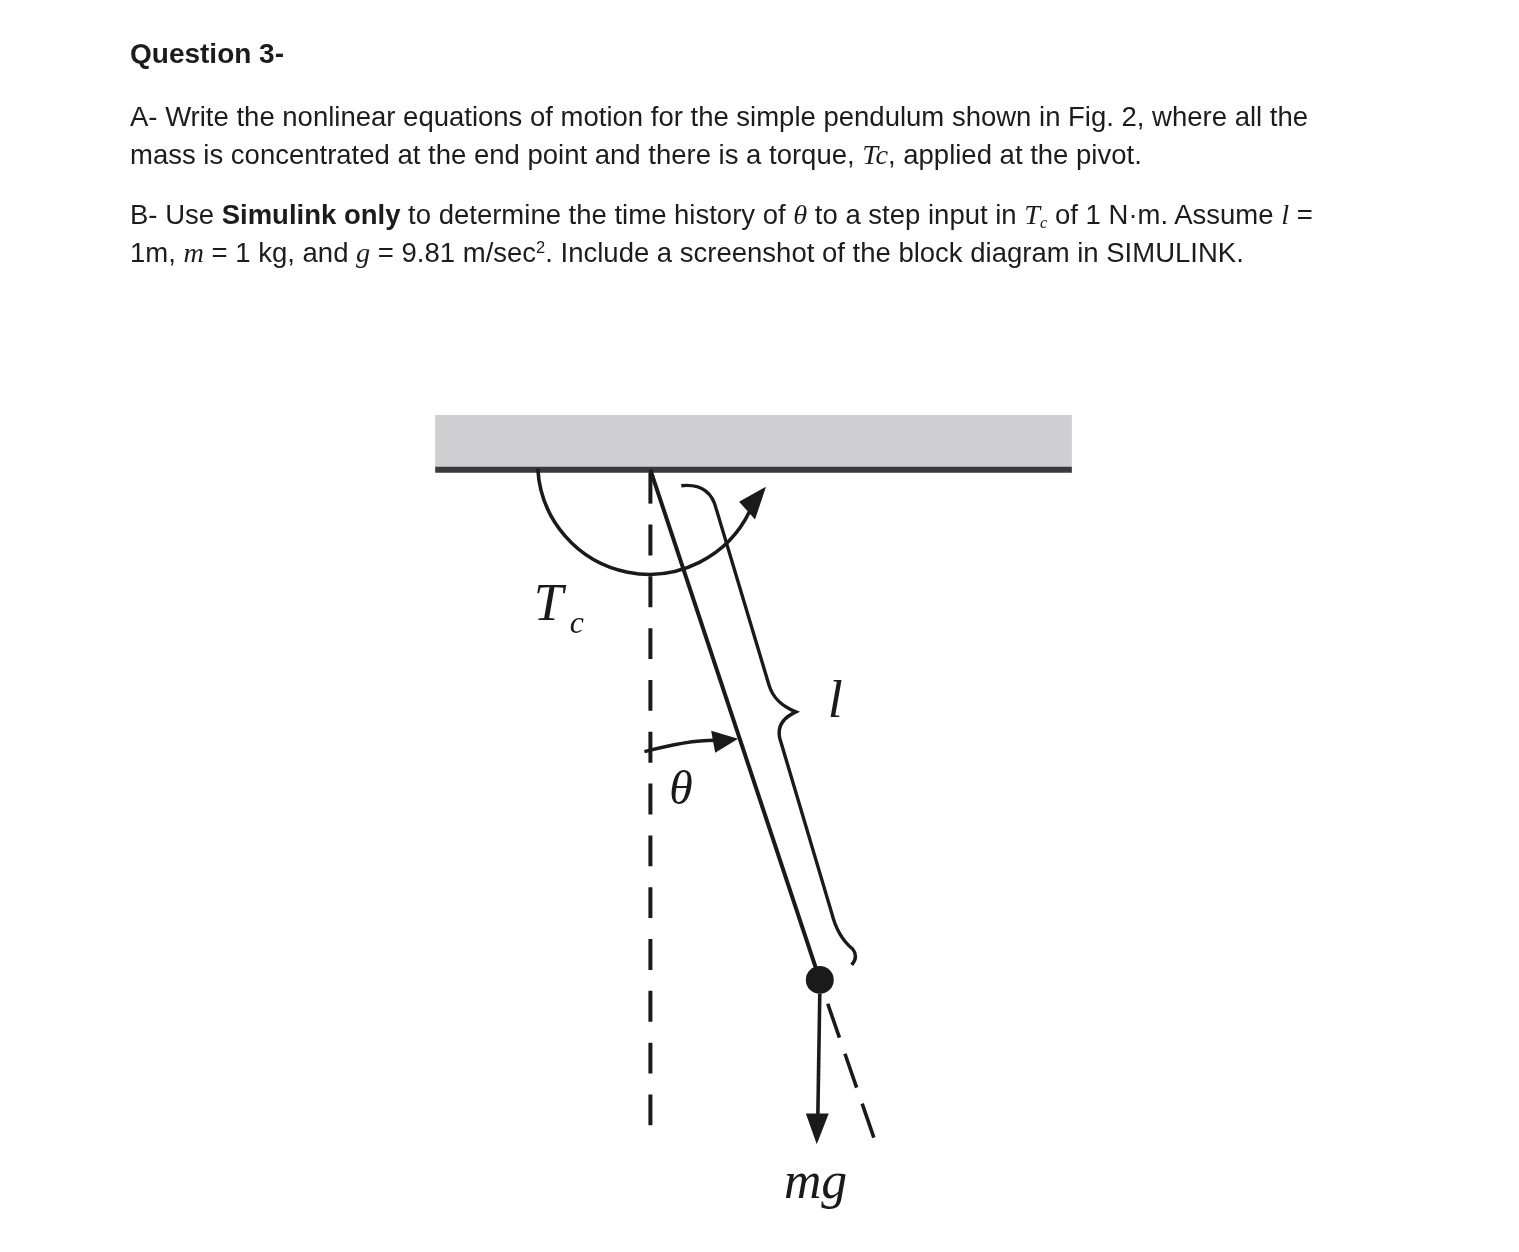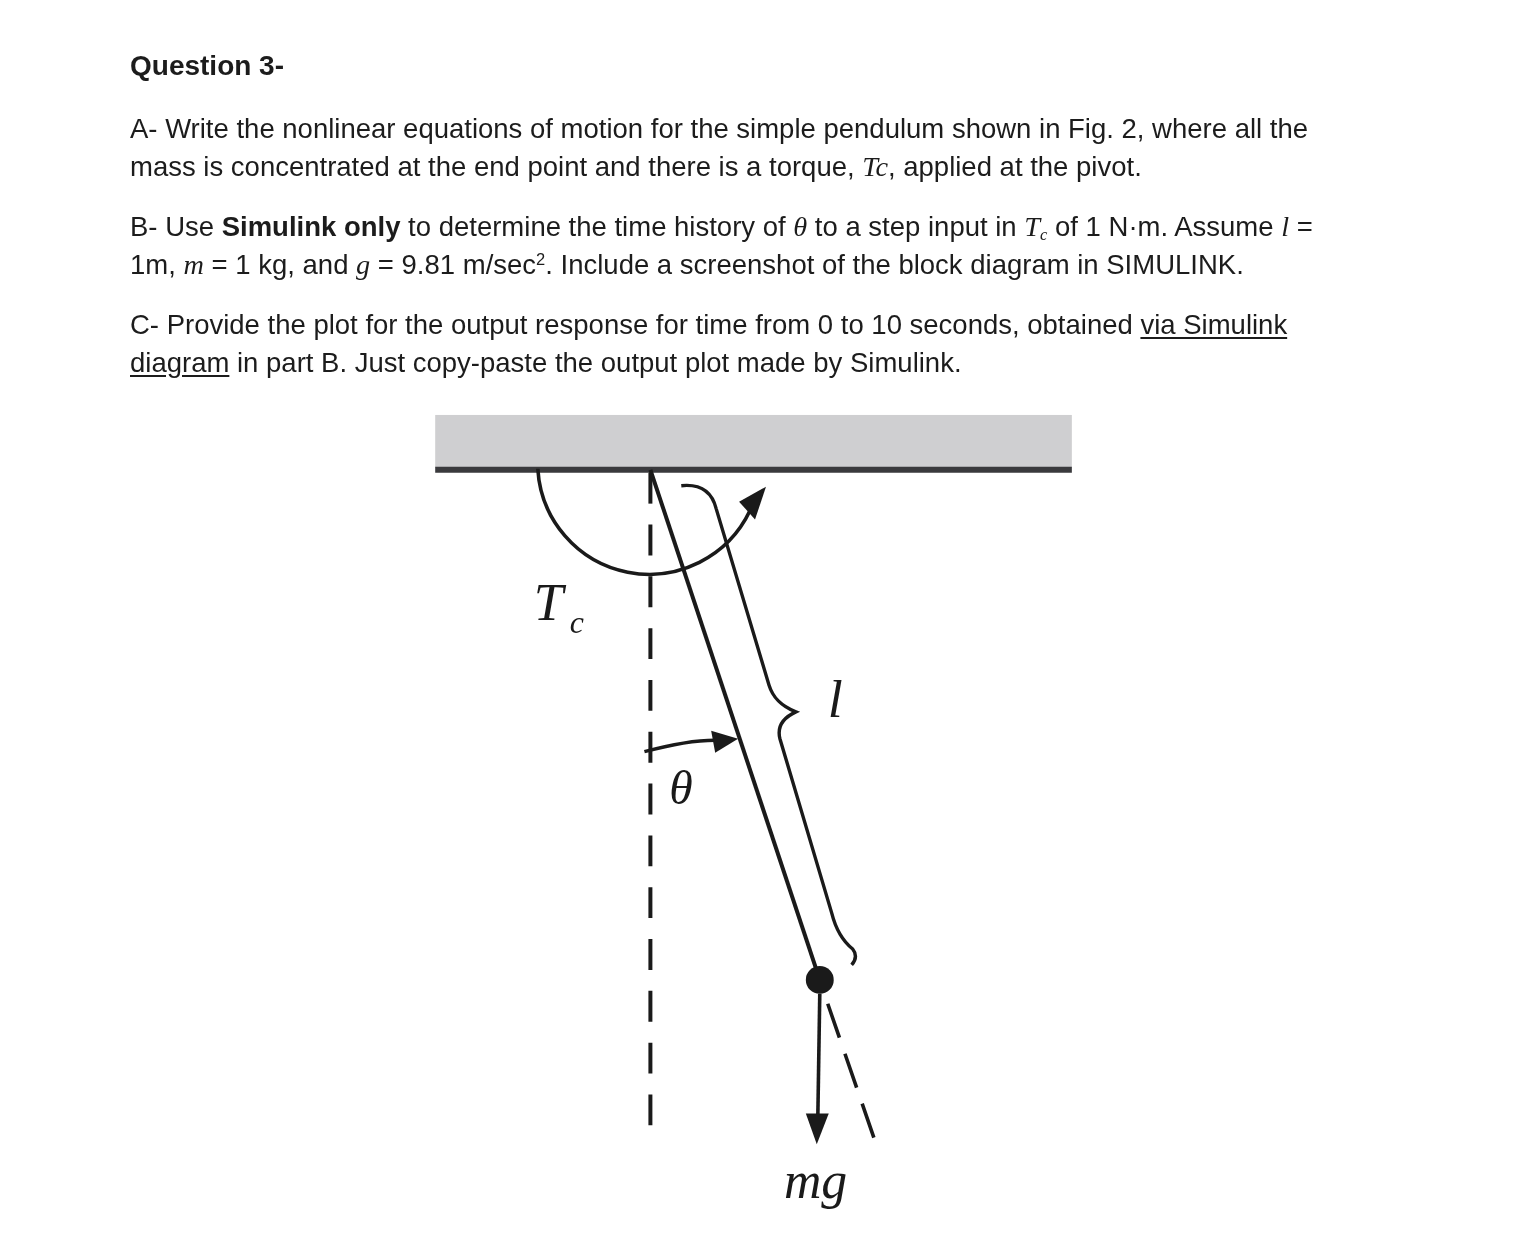--- a/index.html
+++ b/index.html
@@ -7,21 +7,21 @@
     width:1519px;height:1252px;position:relative;overflow:hidden;
     background:#ffffff;
     font-family:"Liberation Sans",sans-serif;
     color:#1c1c1c;
     -webkit-font-smoothing:antialiased;
   }
   .content{
     position:absolute;left:130px;top:36px;width:1222px;
   }
   .qheading{
-    font-size:28px;line-height:36px;font-weight:700;margin:12px 0 26px 0;
+    font-size:28px;line-height:36px;font-weight:700;margin:0 0 26px 0;
   }
   .para{
     font-size:27.5px;line-height:38px;font-weight:400;margin:0 0 22px 0;
   }
   .mathvar{
     font-family:"Liberation Serif",serif;font-style:italic;font-size:1.03em;margin-top:12px;
   }
   .para sub{font-size:0.60em;vertical-align:-0.22em;line-height:0;}
   .para sup{font-size:0.60em;vertical-align:0.55em;line-height:0;}
   .u{text-decoration:underline;text-underline-offset:3px;}
@@ -30,21 +30,20 @@
     font-family:"Liberation Serif",serif;font-style:italic;
   }
 </style>
 </head>
 <body>
 
 <div class="content">
   <h1 class="qheading">Question 3-</h1>
   <p class="para"><span>A- Write the nonlinear equations of motion for the simple pendulum shown in Fig. 2, where all the mass is concentrated at the end point and there is a torque, </span><span class="mathvar">Tc</span><span>, applied at the pivot.</span></p>
   <p class="para"><span>B- Use </span><span style="font-weight: 700;">Simulink only</span><span> to determine the time history of </span><span class="mathvar">θ</span><span> to a step input in </span><span class="mathvar">T</span><sub class="mathvar">c</sub><span> of 1 N·m. Assume </span><span class="mathvar">l</span><span> = 1m, </span><span class="mathvar">m</span><span> = 1 kg, and </span><span class="mathvar">g</span><span> = 9.81 m/sec</span><sup>2</sup><span>. Include a screenshot of the block diagram in SIMULINK.</span></p>
-  <p class="para"><span>C- Provide the plot for the output response for time from 0 to 10 seconds, obtained </span><span class="u">via Simulink diagram</span><span> in part B. Just copy-paste the output plot made by Simulink.</span></p>
 </div>
 
 <div class="figwrap">
   <svg width="680" height="815" viewBox="420 403 680 818">
 
     <rect x="434" y="415" width="639" height="53" fill="#cfcfd1"></rect>
     <line x1="434" y1="470" x2="1073" y2="470" stroke-width="6" stroke="#3a3a3d"></line>
 
     <g fill="none" stroke-linecap="butt" stroke="#1a1a1a">
 

